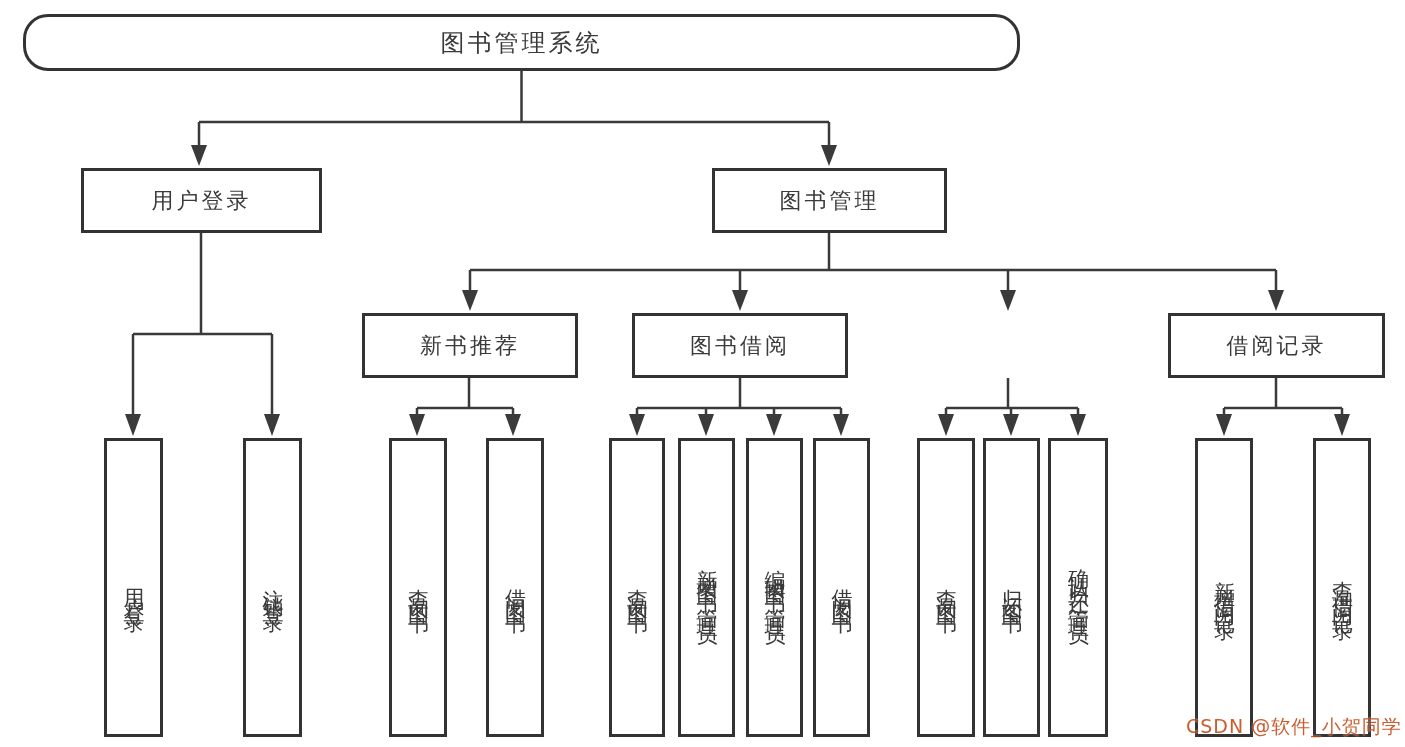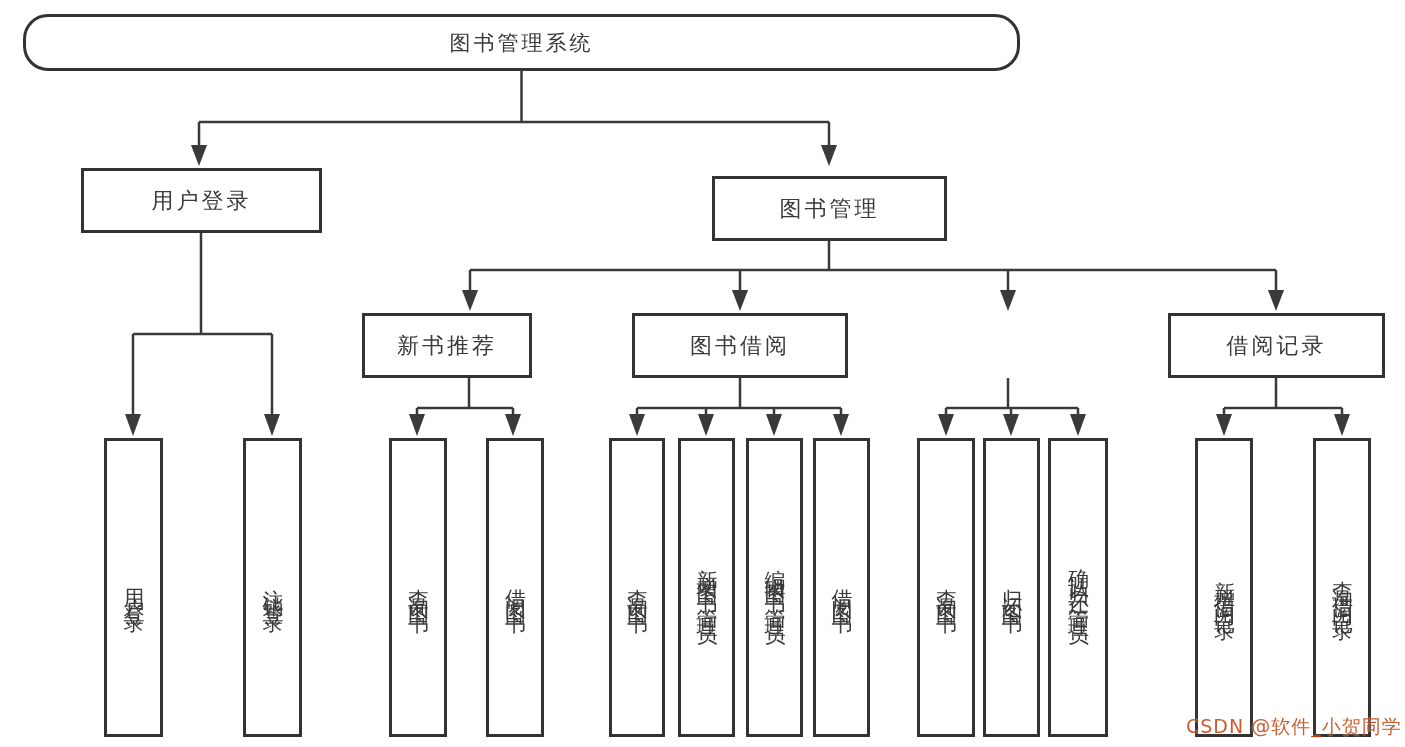--- a/index.html
+++ b/index.html
@@ -30,21 +30,21 @@
     align-items: center;
     justify-content: center;
     color: #3a3a3a;
   }
   .node.hlabel {
     font-size: 22px;
     letter-spacing: 3px;
     white-space: nowrap;
   }
   .node.root-box {
-    font-size: 21px;
+    font-size: 24px;
     letter-spacing: 3px;
     border-radius: 25px;
   }
   .node.leaf .vtext {
     writing-mode: vertical-rl;
     text-orientation: mixed;
     font-size: 21px;
     letter-spacing: 8px;
     line-height: 1;
     white-space: nowrap;
@@ -113,25 +113,25 @@
     </g>
   </svg>
 
   <div class="node root-box" style="left:23px; top:14px; width:997px; height:57px;">
     <span>图书管理系统</span>
   </div>
 
   <div class="node hlabel" style="left:81px; top:168px; width:241px; height:65px;">
     <span>用户登录</span>
   </div>
-  <div class="node hlabel" style="left:712px; top:168px; width:235px; height:65px;margin-top:8px;">
+  <div class="node hlabel" style="left:712px; top:168px; width:235px; height:65px;">
     <span>图书管理</span>
   </div>
 
-  <div class="node hlabel" style="left:362px; top:313px; width:170px; height:65px;">
+  <div class="node hlabel" style="left:362px; top:313px; width:216px; height:65px;">
     <span>新书推荐</span>
   </div>
   <div class="node hlabel" style="left:632px; top:313px; width:216px; height:65px;align-items:center;">
     <span>图书借阅</span>
   </div>
   <div class="node hlabel" style="left:1168px; top:313px; width:217px; height:65px;">
     <span>借阅记录</span>
   </div>
 
   <div class="node leaf" style="left:104px; top:438px; width:59px; height:299px;">

